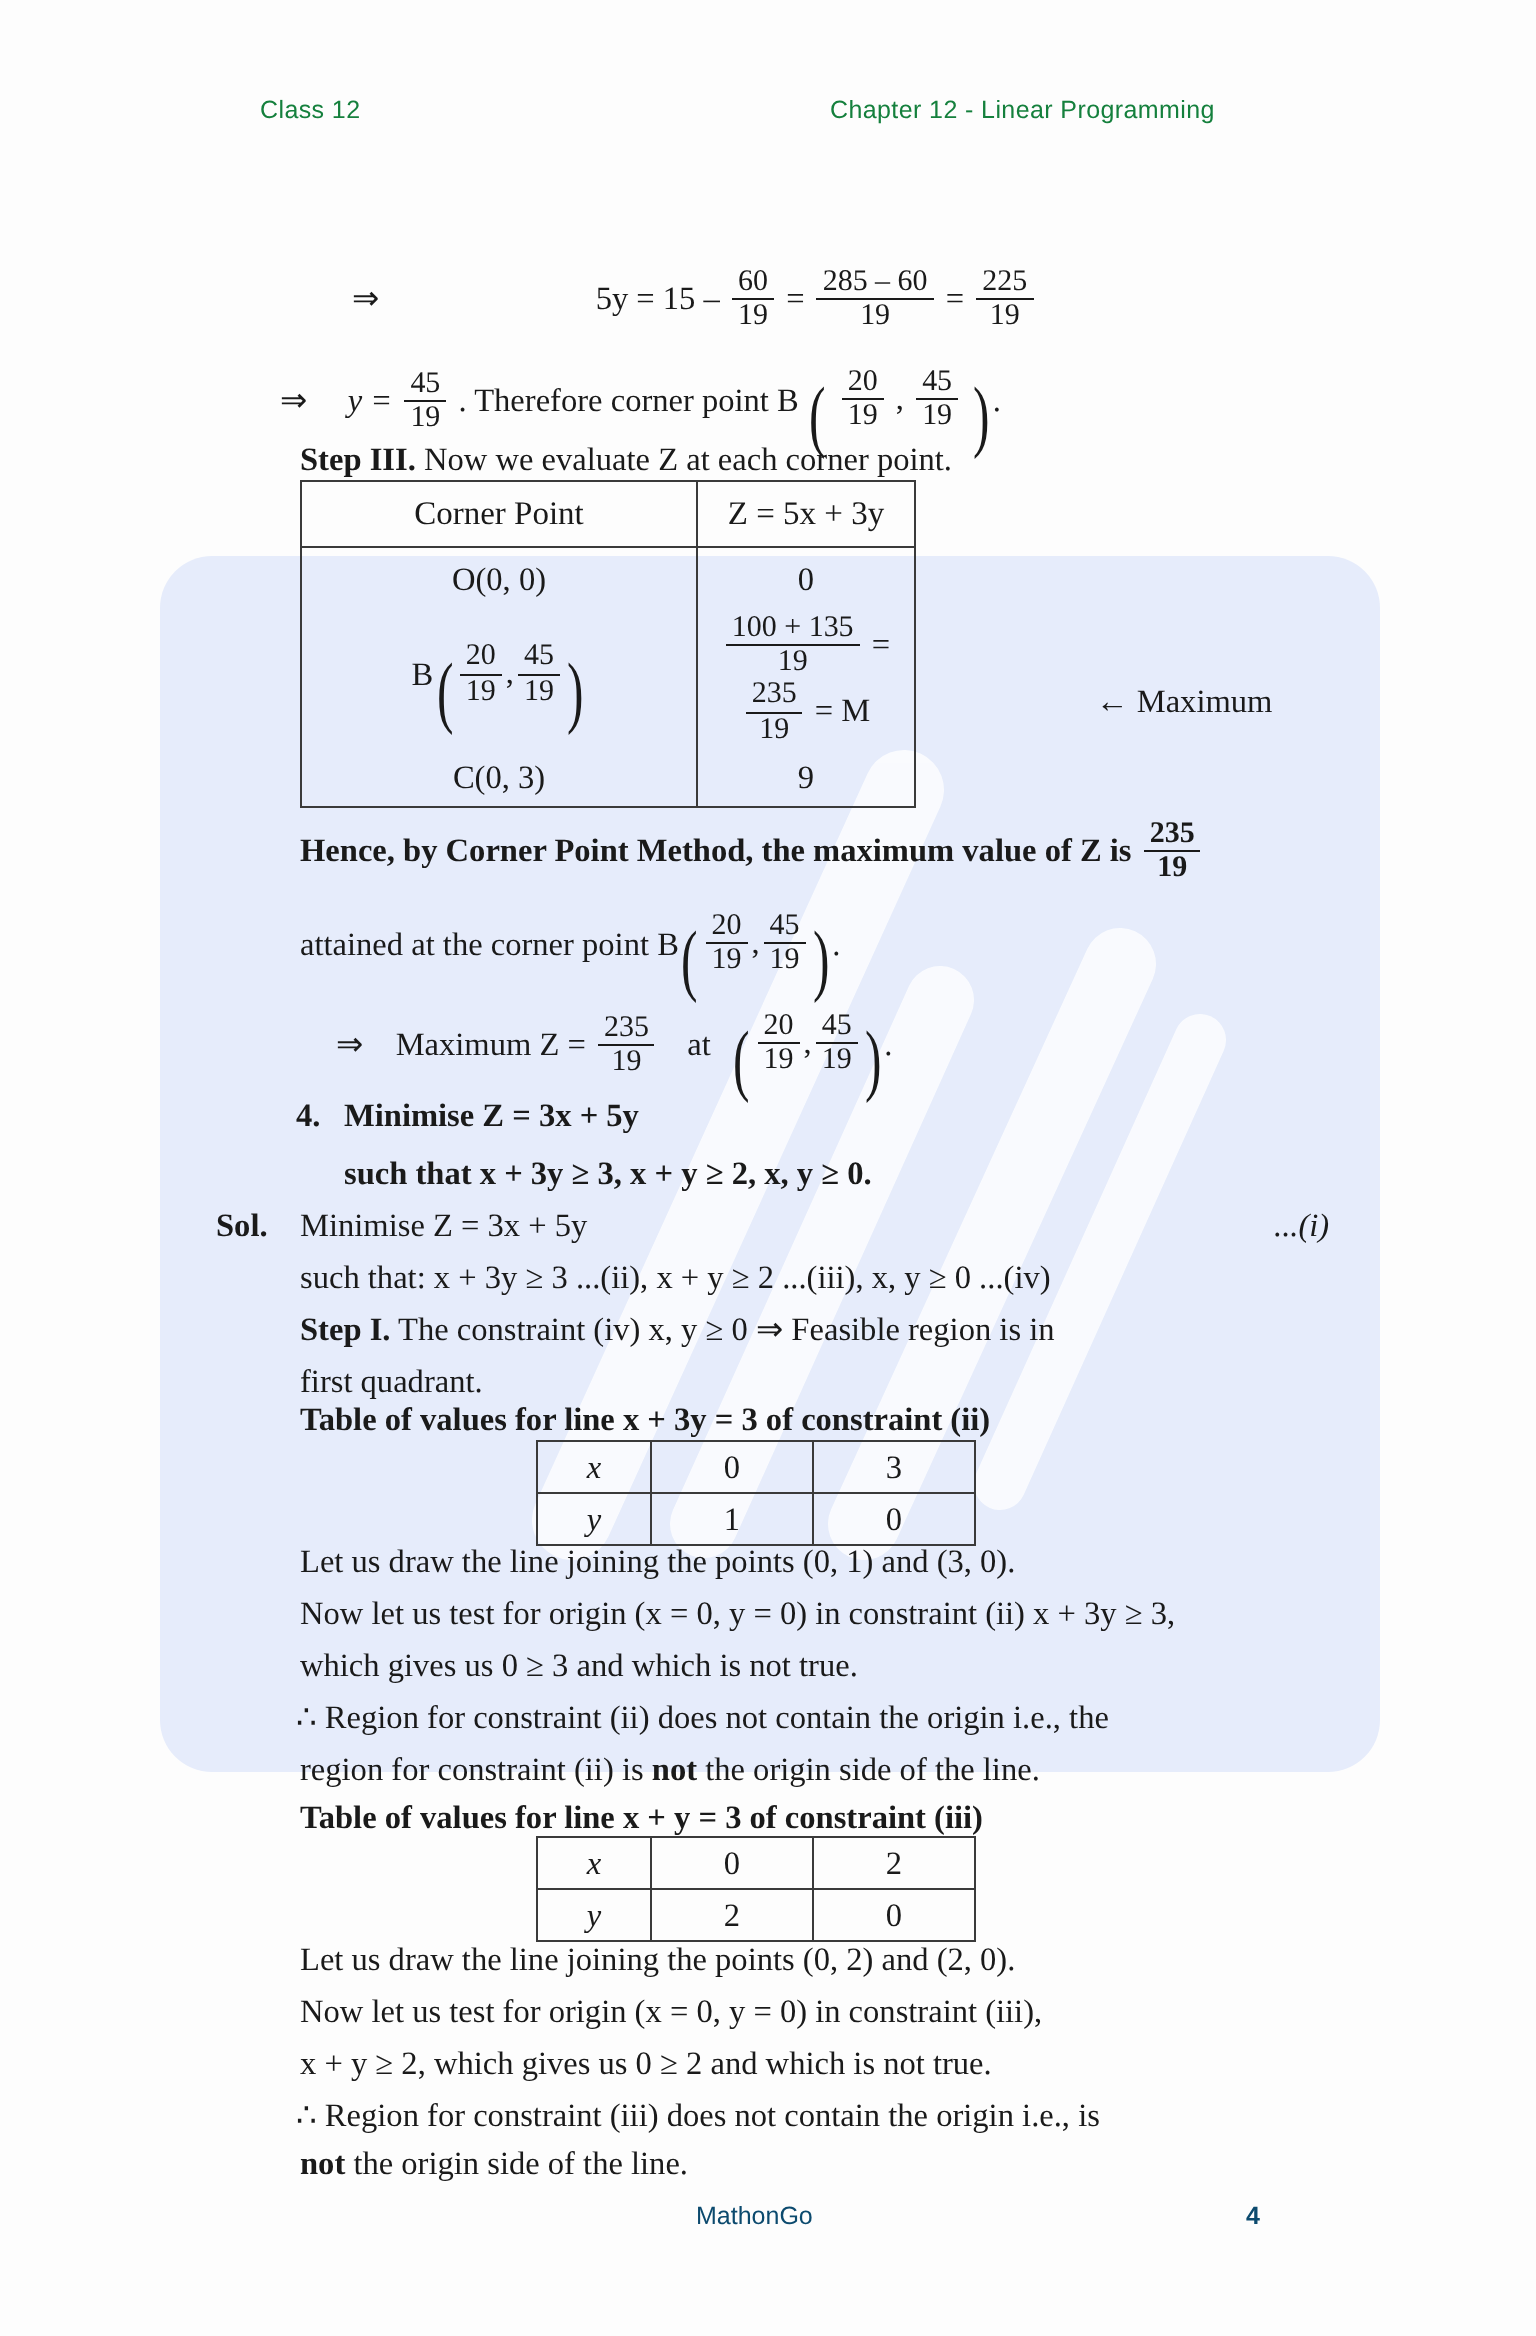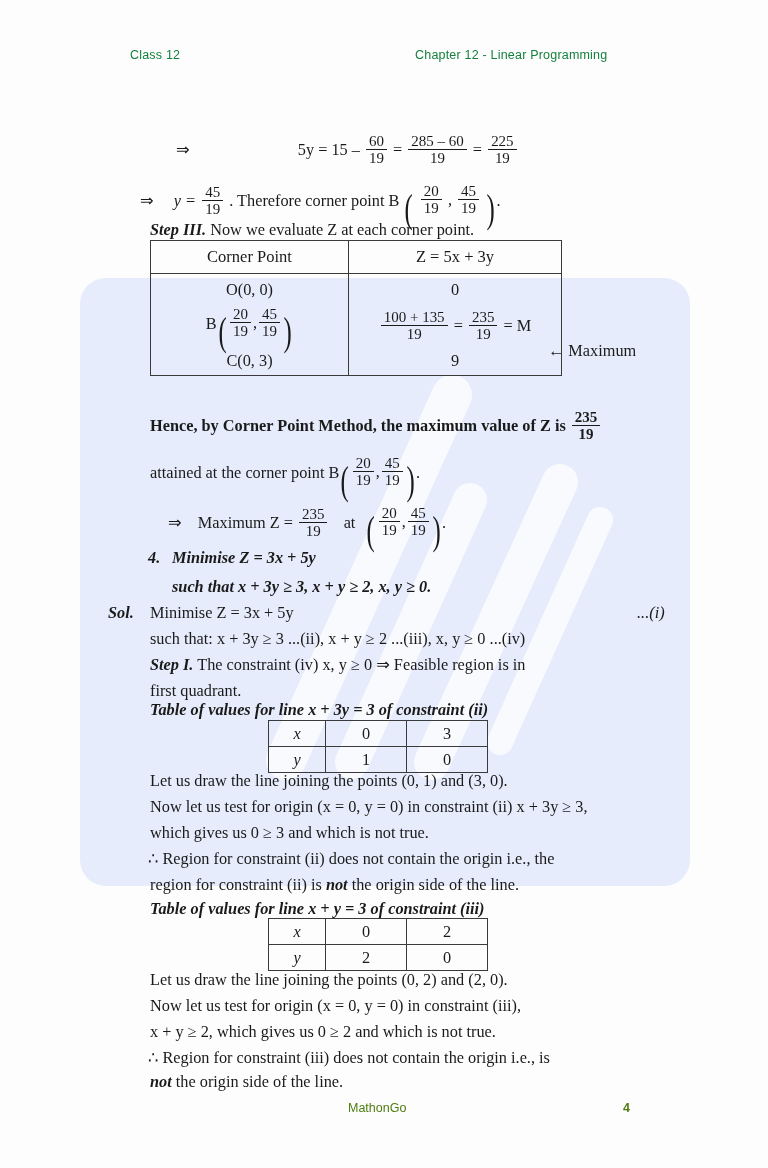--- a/index.html
+++ b/index.html
@@ -55,33 +55,33 @@
     letter-spacing: .2px;
   }
   .hdr.left  { left: 130px; }
   .hdr.right { left: 415px; }
 
   .ftr {
     position: absolute;
     top: 1101px;
     font-family: "Liberation Sans", sans-serif;
     font-size: 12.5px;
-    color: #4d7c0f;
+    color: #0c4a6e;
   }
   .ftr.brand { left: 348px; }
   .ftr.page  { left: 623px; font-weight: bold; }
 
   
   .row {
     position: absolute;
     font-size: 16.3px;
     line-height: 1.28;
     white-space: nowrap;
   }
-  .b  { font-weight: bold; font-style: italic; }
+  .b  { font-weight: bold; }
   .it { font-style: italic; }
 
   
   .frac {
     display: inline-block;
     vertical-align: -0.52em;
     text-align: center;
     font-size: 0.92em;
     line-height: 1.08;
     margin: 0 2px;
@@ -113,21 +113,21 @@
     font-size: 16.3px;
     background: transparent;
   }
   table.grid td, table.grid th {
     border: 1.3px solid #3a3a3a;
     text-align: center;
     font-weight: normal;
     padding: 2px 6px;
   }
 
-  #corner-table { left: 150px; top: 240px; width: 412px; }
+  #corner-table { left: 150px; top: 240px; width: 308px; }
   #corner-table td.hd { height: 28px; font-size: 16.5px; }
   #corner-table td.lbl { width: 185px; }
 
   .vtable { font-size: 16.3px; }
   .vtable td { height: 21px; }
   .vtable td.k { width: 44px; font-style: italic; }
   .vtable td.v { width: 68px; }
 
   #vtab1 { left: 268px; top: 720px; }
   #vtab2 { left: 268px; top: 918px; }

